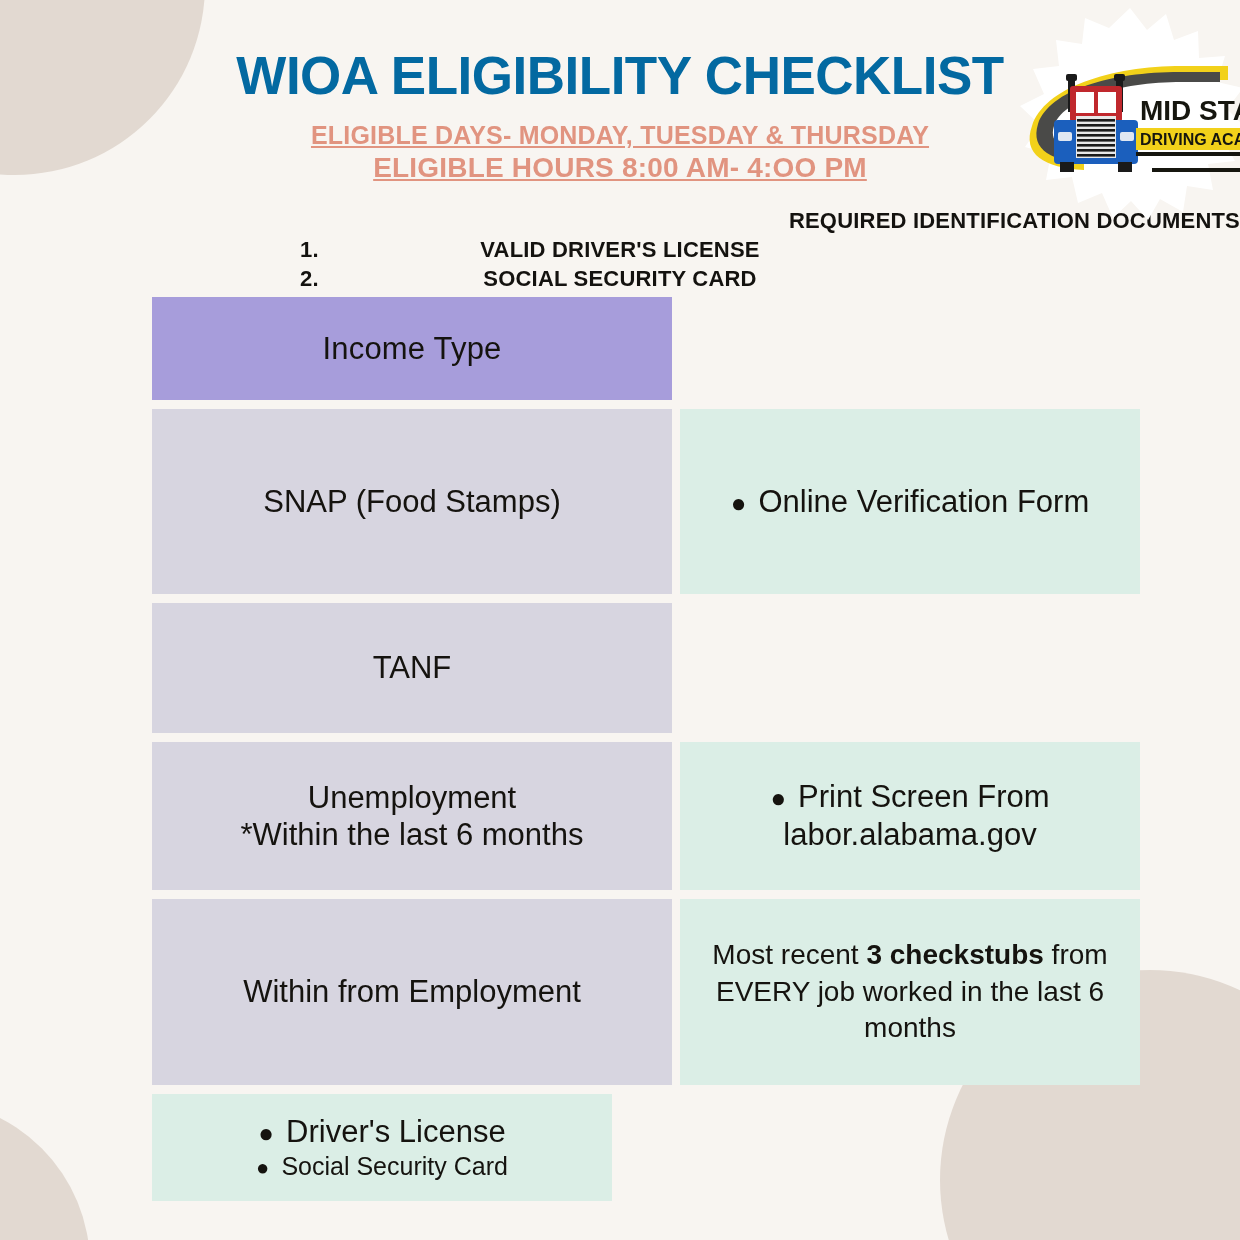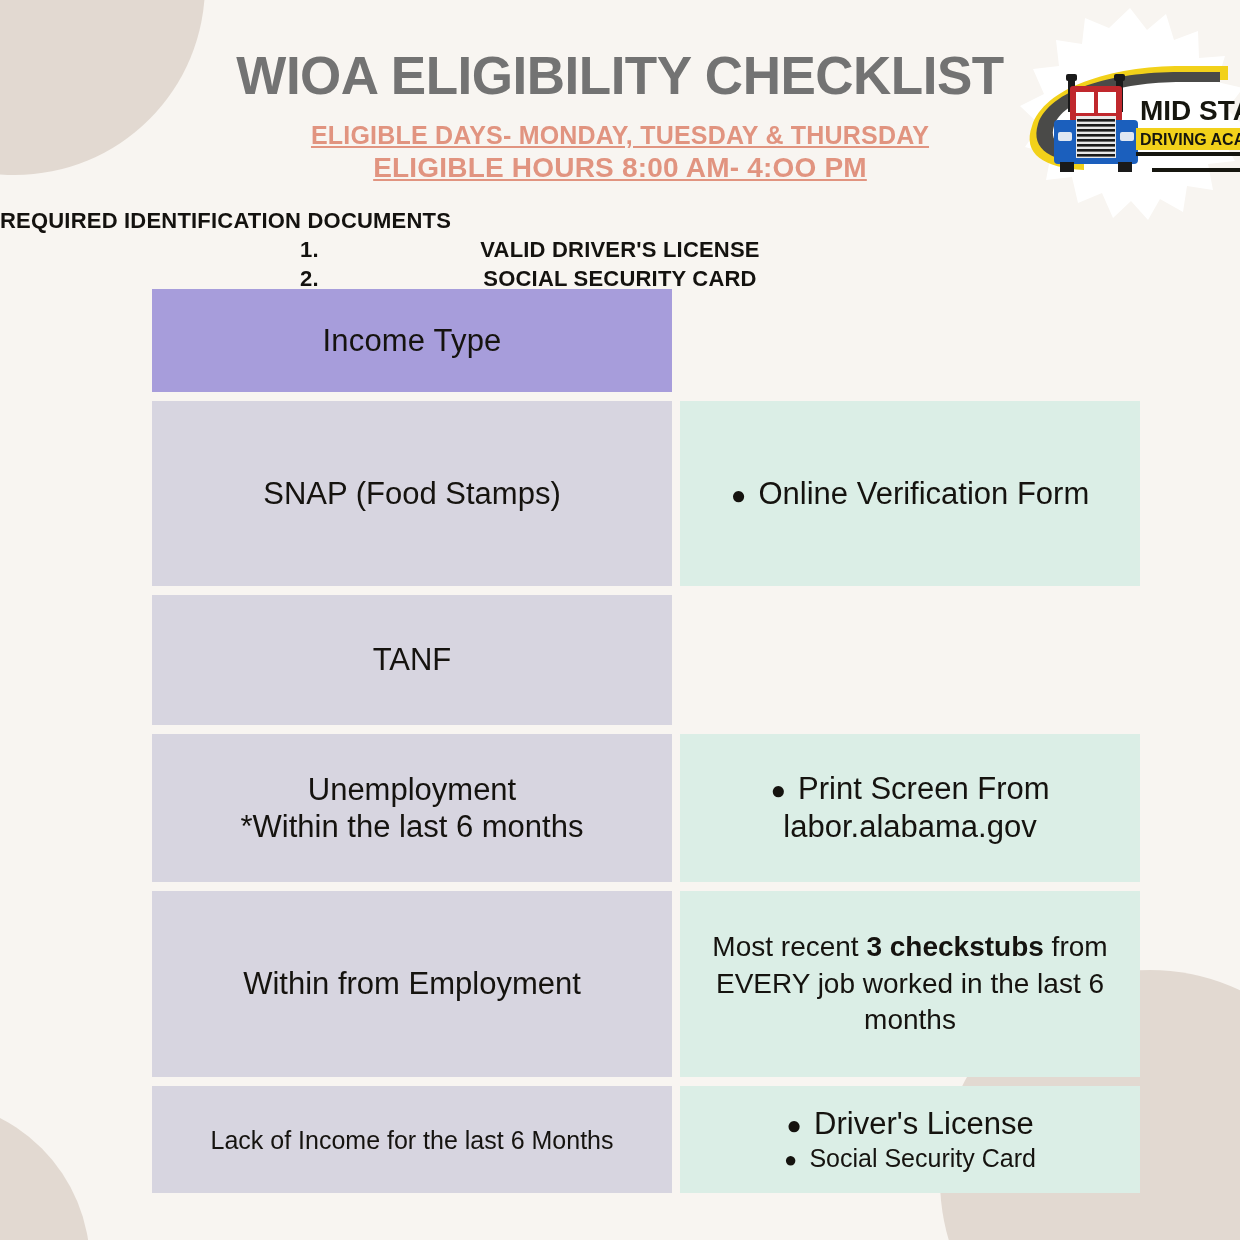--- a/index.html
+++ b/index.html
@@ -35,21 +35,21 @@
     left: 0; top: 0; width: 1240px;
     text-align: center;
     z-index: 5;
   }
   .title {
     margin: 0;
     padding-top: 45px;
     font-size: 53px;
     font-weight: bold;
     letter-spacing: -0.5px;
-    color: #737373;
+    color: #0369a1;
     font-family: "Liberation Sans", sans-serif;
   }
   .subtitle-block {
     margin-top: 14px;
     color: #e19480;
     font-weight: bold;
     letter-spacing: 0.2px;
     text-decoration: underline;
   }
   .subtitle-1 { font-size: 25px; line-height: 1.22; }
@@ -59,36 +59,36 @@
   .req-block {
     position: absolute;
     left: 0; top: 206px;
     width: 1240px;
     z-index: 5;
     color: #14120f;
     font-weight: bold;
     font-size: 22px;
     letter-spacing: 0.2px;
   }
-  .req-heading { text-align: left; line-height: 1.32; }
+  .req-heading { text-align: right; line-height: 1.32; }
   .req-line {
     position: relative;
     text-align: center;
     line-height: 1.32;
   }
   .req-num {
     position: absolute;
     left: 300px; top: 0;
     text-align: left;
   }
 
   
   .table {
     position: absolute;
-    left: 152px; top: 289px;
+    left: 152px; top: 297px;
     width: 988px;
   }
   .trow {
     display: flex;
     gap: 8px;
     margin-bottom: 9px;
   }
   .cell {
     display: flex;
     align-items: center;
@@ -263,23 +263,20 @@
     <div class="trow r-emp">
       <div class="cell left">
         <span class="cell-text">Within from Employment</span>
       </div>
       <div class="cell right">
         <div class="para"><span>Most recent </span><b>3 checkstubs</b><span> from EVERY job worked in the last 6 months</span></div>
       </div>
     </div>
 
     <div class="trow r-lack">
-      <div class="cell left sm">
-        <span class="cell-text">Lack of Income for the last 6 Months</span>
-      </div>
       <div class="cell right">
         <ul class="blist">
           <li><span class="bullet">●</span><span>Driver's License</span></li>
           <li class="sm"><span class="bullet">●</span><span>Social Security Card</span></li>
         </ul>
       </div>
     </div>
 
   </div>
 </div>

